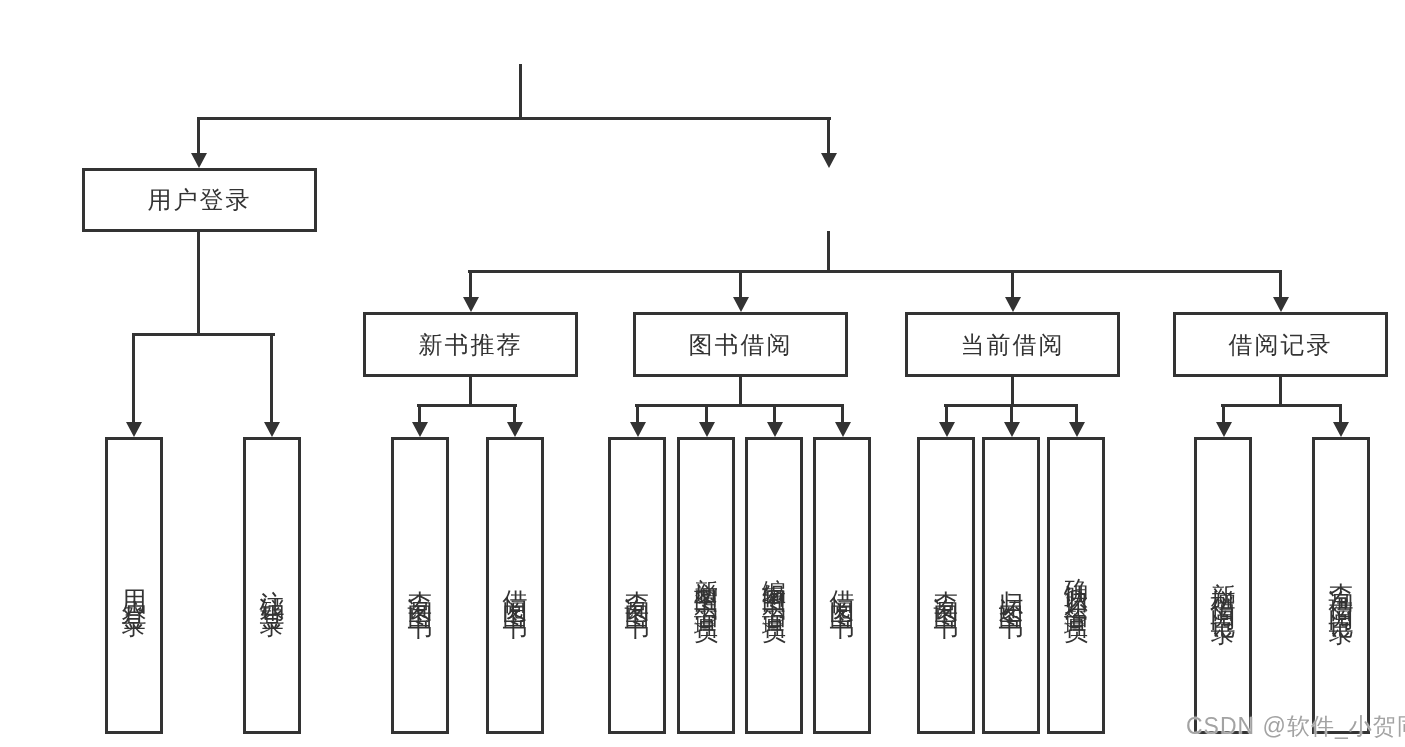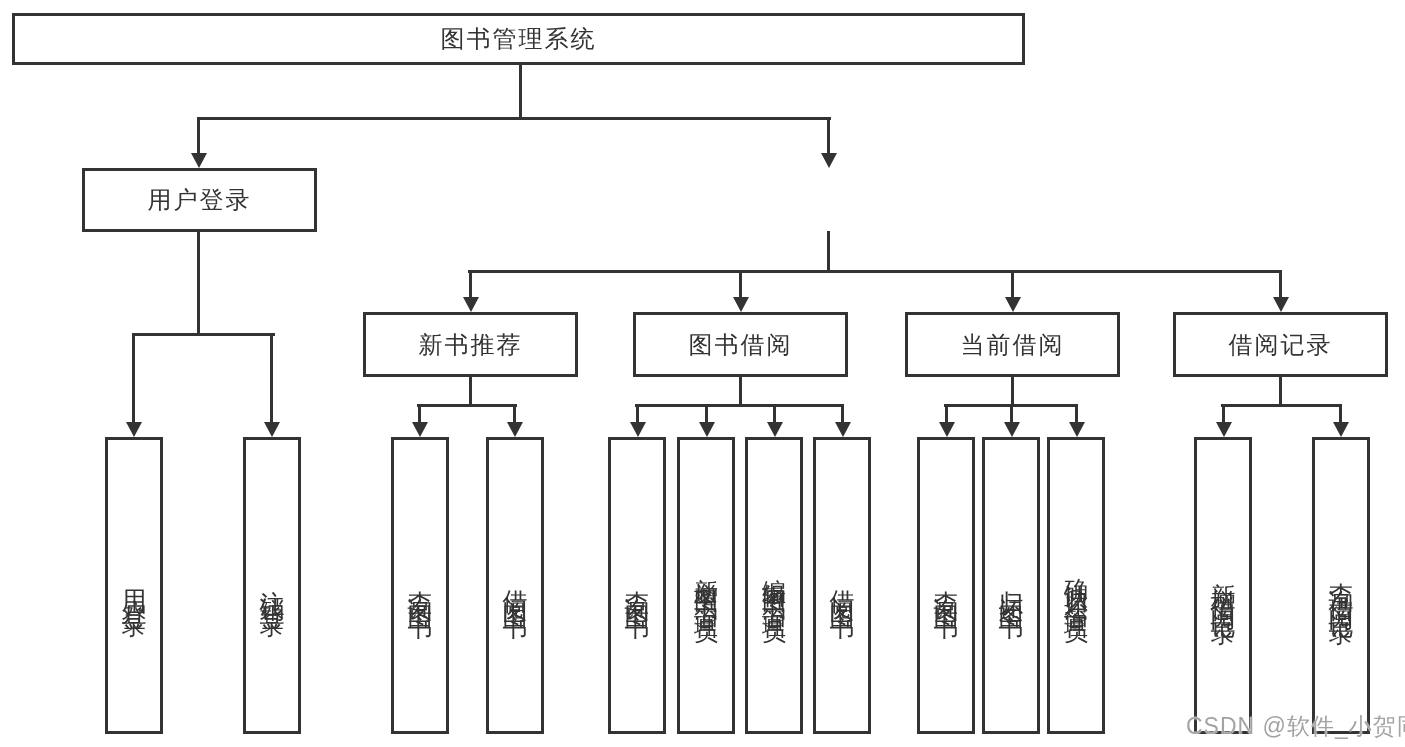--- a/index.html
+++ b/index.html
@@ -31,23 +31,20 @@
     position:absolute;left:1186px;top:711px;z-index:6;
     font-size:23px;letter-spacing:1px;color:#a3a3a3;white-space:nowrap;
     text-shadow:0 0 2px #ffffff,0 0 1px #ffffff;
   }
 </style>
 </head>
 <body>
 
 <div class="canvas">
 
-  <div class="box" style="left:12px;top:13px;width:1013px;height:52px;">
-    <span class="hlabel">图书管理系统</span>
-  </div>
 
   <div class="ln" style="left:519px;top:64px;width:3px;height:55px;"></div>
   <div class="ln" style="left:197px;top:117px;width:634px;height:3px;"></div>
   <div class="ln" style="left:197px;top:117px;width:3px;height:37px;"></div>
   <div class="ar" style="left:191px;top:153px;"></div>
   <div class="ln" style="left:827px;top:117px;width:3px;height:37px;"></div>
   <div class="ar" style="left:821px;top:153px;"></div>
 
   <div class="box" style="left:82px;top:168px;width:235px;height:64px;">
     <span class="hlabel">用户登录</span>

